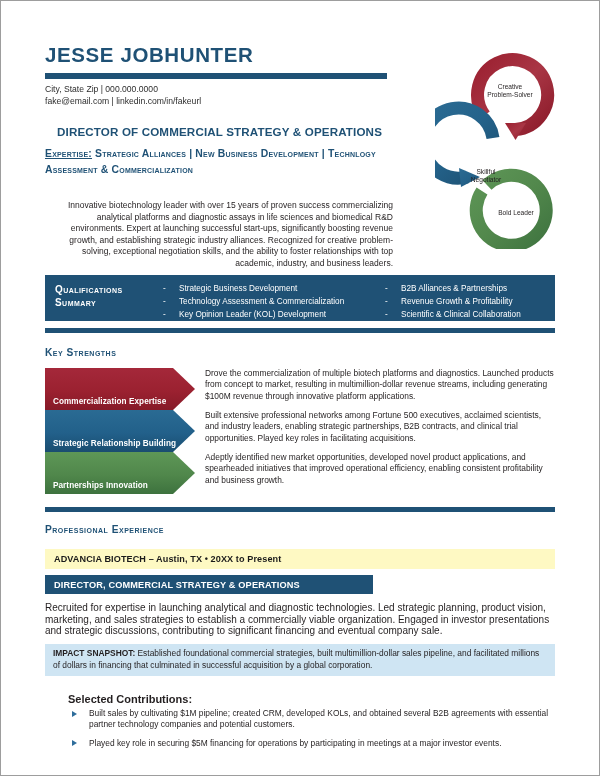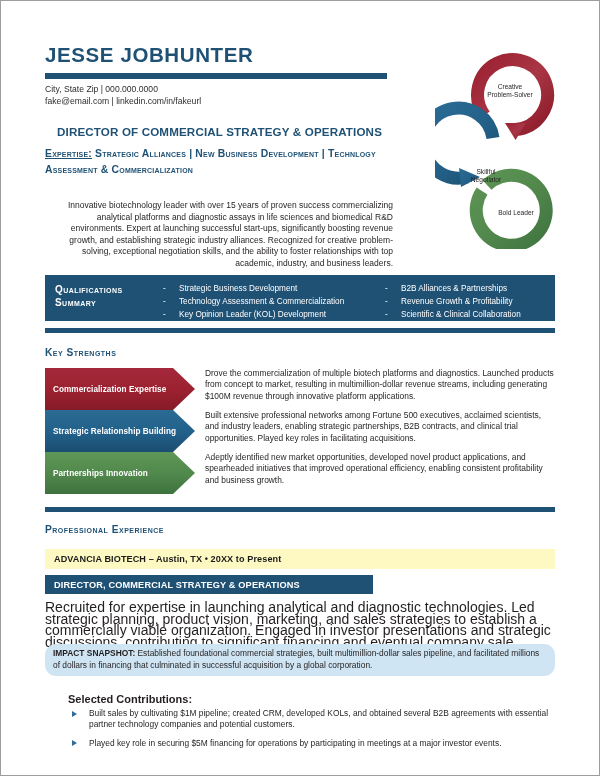--- a/index.html
+++ b/index.html
@@ -179,21 +179,21 @@
     position: absolute;
     left: 0;
     top: 0;
     width: 150px;
     height: 42px;
   }
   .chev svg { display: block; }
   .chev-label {
     position: absolute;
     left: 8px;
-    top: 0;
+    top: 12px;
     width: 126px;
     height: 42px;
     display: flex;
     align-items: center;
     color: #ffffff;
     font-size: 8.2px;
     font-weight: bold;
     letter-spacing: 0.05px;
   }
   .strength-text {
@@ -239,36 +239,35 @@
     font-size: 9.2px;
     font-weight: bold;
     color: #ffffff;
     letter-spacing: 0.15px;
   }
   .role-desc {
     position: absolute;
     left: 44px;
     top: 601px;
     width: 508px;
-    font-size: 14px;
+    font-size: 10px;
     line-height: 11.6px;
     color: #231f20;
   }
   .impact {
     position: absolute;
     left: 44px;
     top: 643px;
     width: 510px;
     padding: 4px 8px 5px 8px;
     box-sizing: border-box;
     background: #cfe5f3;
     font-size: 8.4px;
     line-height: 11.6px;
     color: #231f20;
-    border-radius: 11px;
   }
   .impact b { font-weight: bold; }
   .sel-title {
     position: absolute;
     left: 67px;
     top: 692px;
     font-size: 11px;
     font-weight: bold;
     color: #231f20;
   }

